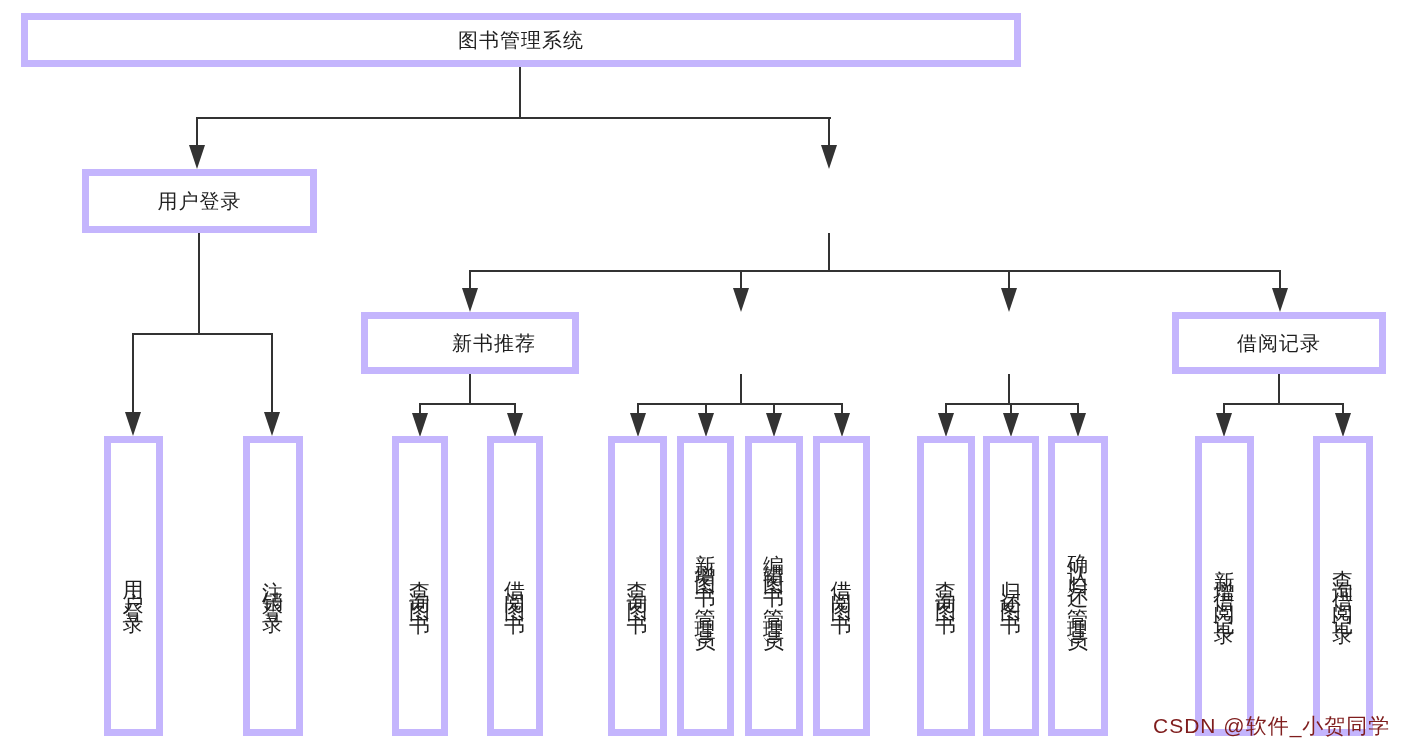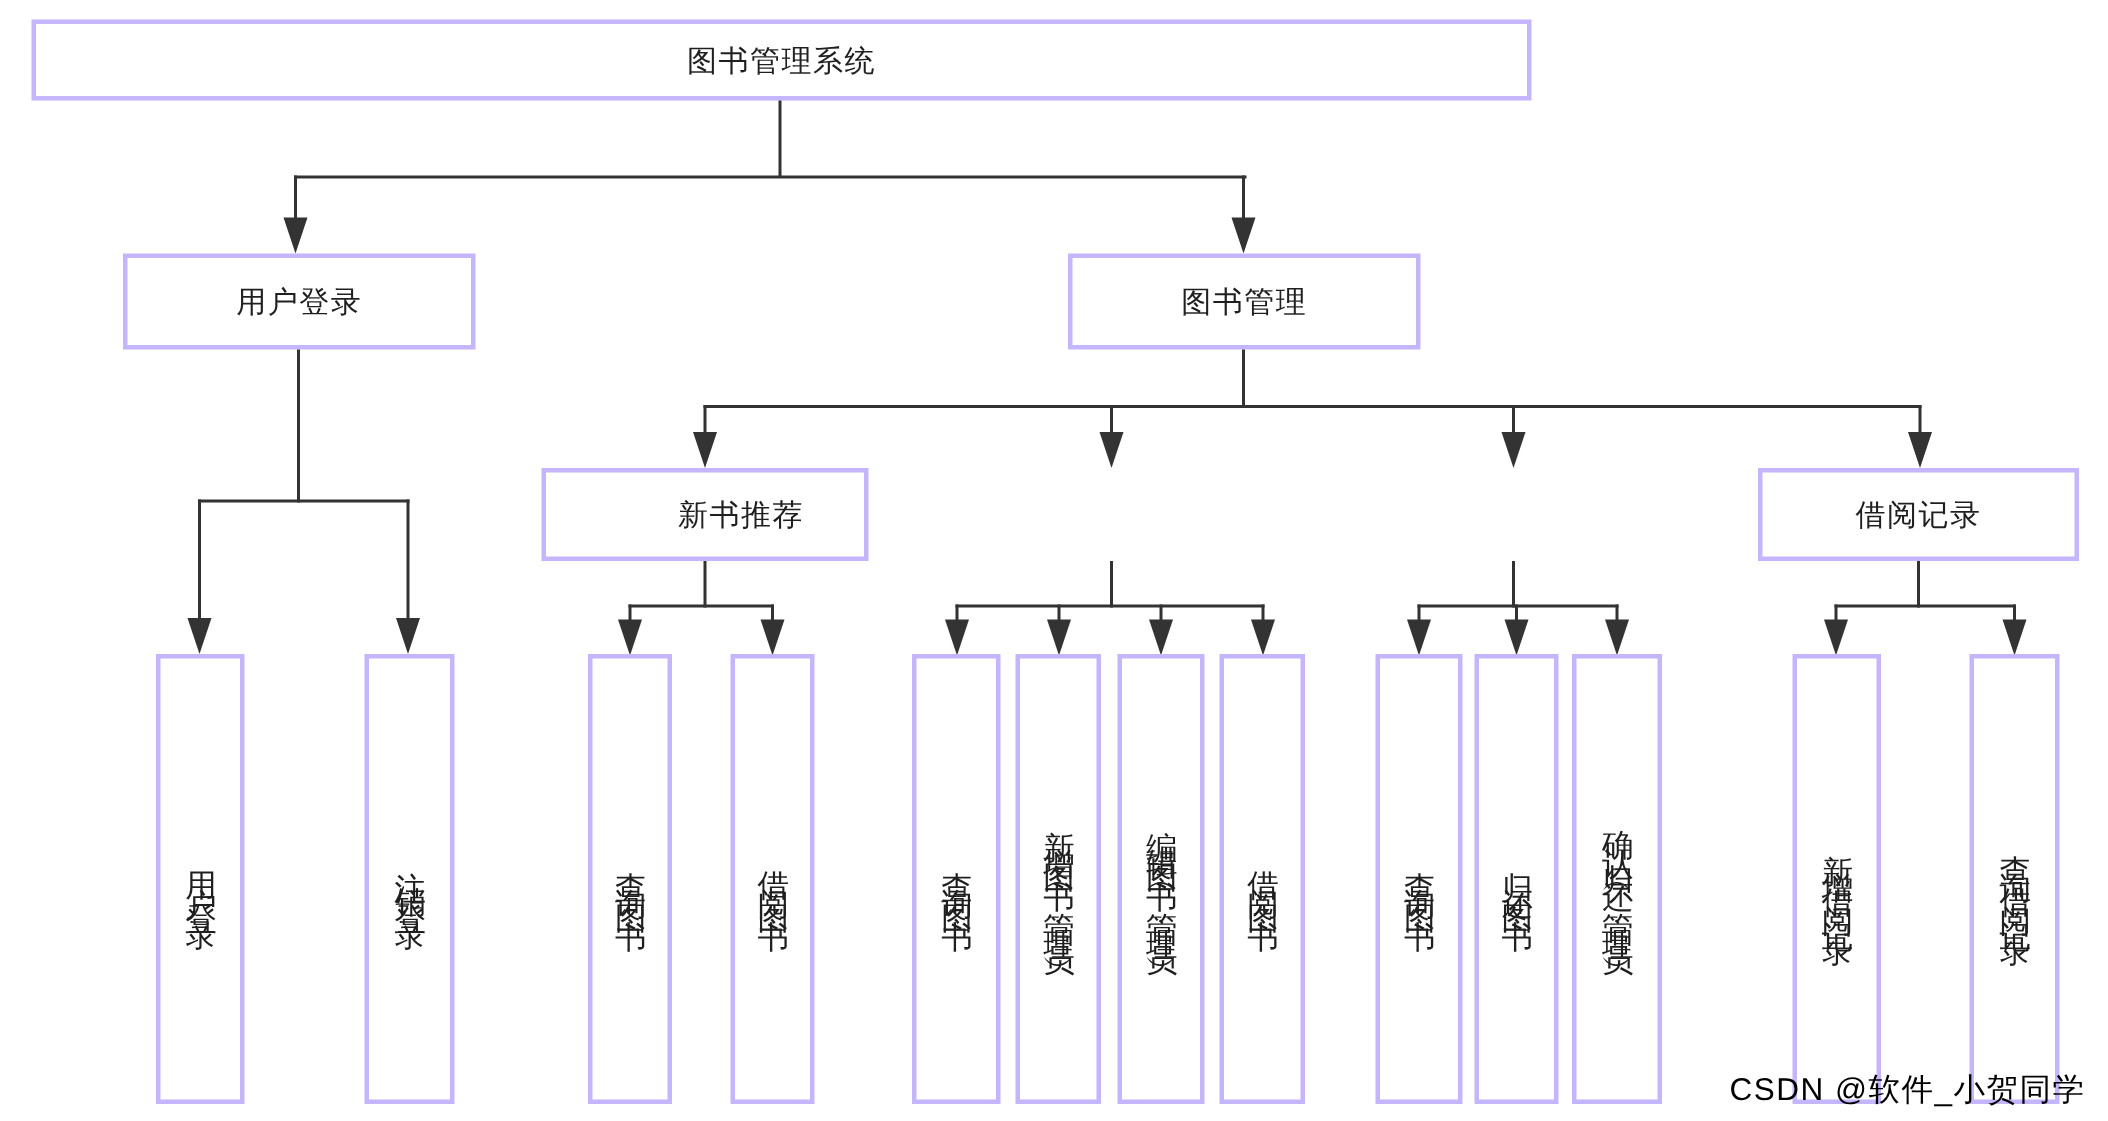--- a/index.html
+++ b/index.html
@@ -6,21 +6,21 @@
   #canvas{
     position:relative;
     width:1405px;height:747px;
     background:#ffffff;
     font-family:"Liberation Sans","DejaVu Sans",sans-serif;
     overflow:hidden;
   }
   .box{
     position:absolute;
     box-sizing:border-box;
-    border:3px solid #c4b5fd;
+    border:7px solid #c4b5fd;
     background:#ffffff;
     display:flex;
     align-items:center;
     justify-content:center;
     color:#1f1f1f;
     font-size:20px;
     letter-spacing:1px;
     white-space:nowrap;
   }
   .leaf{
@@ -38,21 +38,21 @@
   .ah{
     position:absolute;width:0;height:0;
     border-left:8px solid transparent;
     border-right:8px solid transparent;
     border-top:24px solid #333333;
   }
   .watermark{
     position:absolute;
     left:1153px;top:712px;
     font-size:21px;
-    color:#000000;
+    color:#7f1d1d;
     letter-spacing:1px;
     white-space:nowrap;
   }
 </style>
 </head>
 <body>
 
 <div id="canvas">
 
   <div class="box" style="left:21px;top:13px;width:1000px;height:54px;">
@@ -61,23 +61,20 @@
 
   <div class="v" style="left:519px;top:67px;height:51px;"></div>
   <div class="h" style="left:196px;top:117px;width:635px;"></div>
   <div class="v" style="left:196px;top:117px;height:30px;"></div>
   <div class="ah" style="left:189px;top:145px;"></div>
   <div class="v" style="left:828px;top:117px;height:30px;"></div>
   <div class="ah" style="left:821px;top:145px;"></div>
 
   <div class="box" style="left:82px;top:169px;width:235px;height:64px;">
     <span>用户登录</span>
-  </div>
-  <div class="box" style="left:712px;top:169px;width:235px;height:64px;">
-    <span>图书管理</span>
   </div>
 
   <div class="v" style="left:198px;top:233px;height:102px;"></div>
   <div class="h" style="left:132px;top:333px;width:141px;"></div>
   <div class="v" style="left:132px;top:333px;height:82px;"></div>
   <div class="ah" style="left:125px;top:412px;"></div>
   <div class="v" style="left:271px;top:333px;height:82px;"></div>
   <div class="ah" style="left:264px;top:412px;"></div>
 
   <div class="v" style="left:828px;top:233px;height:39px;"></div>

